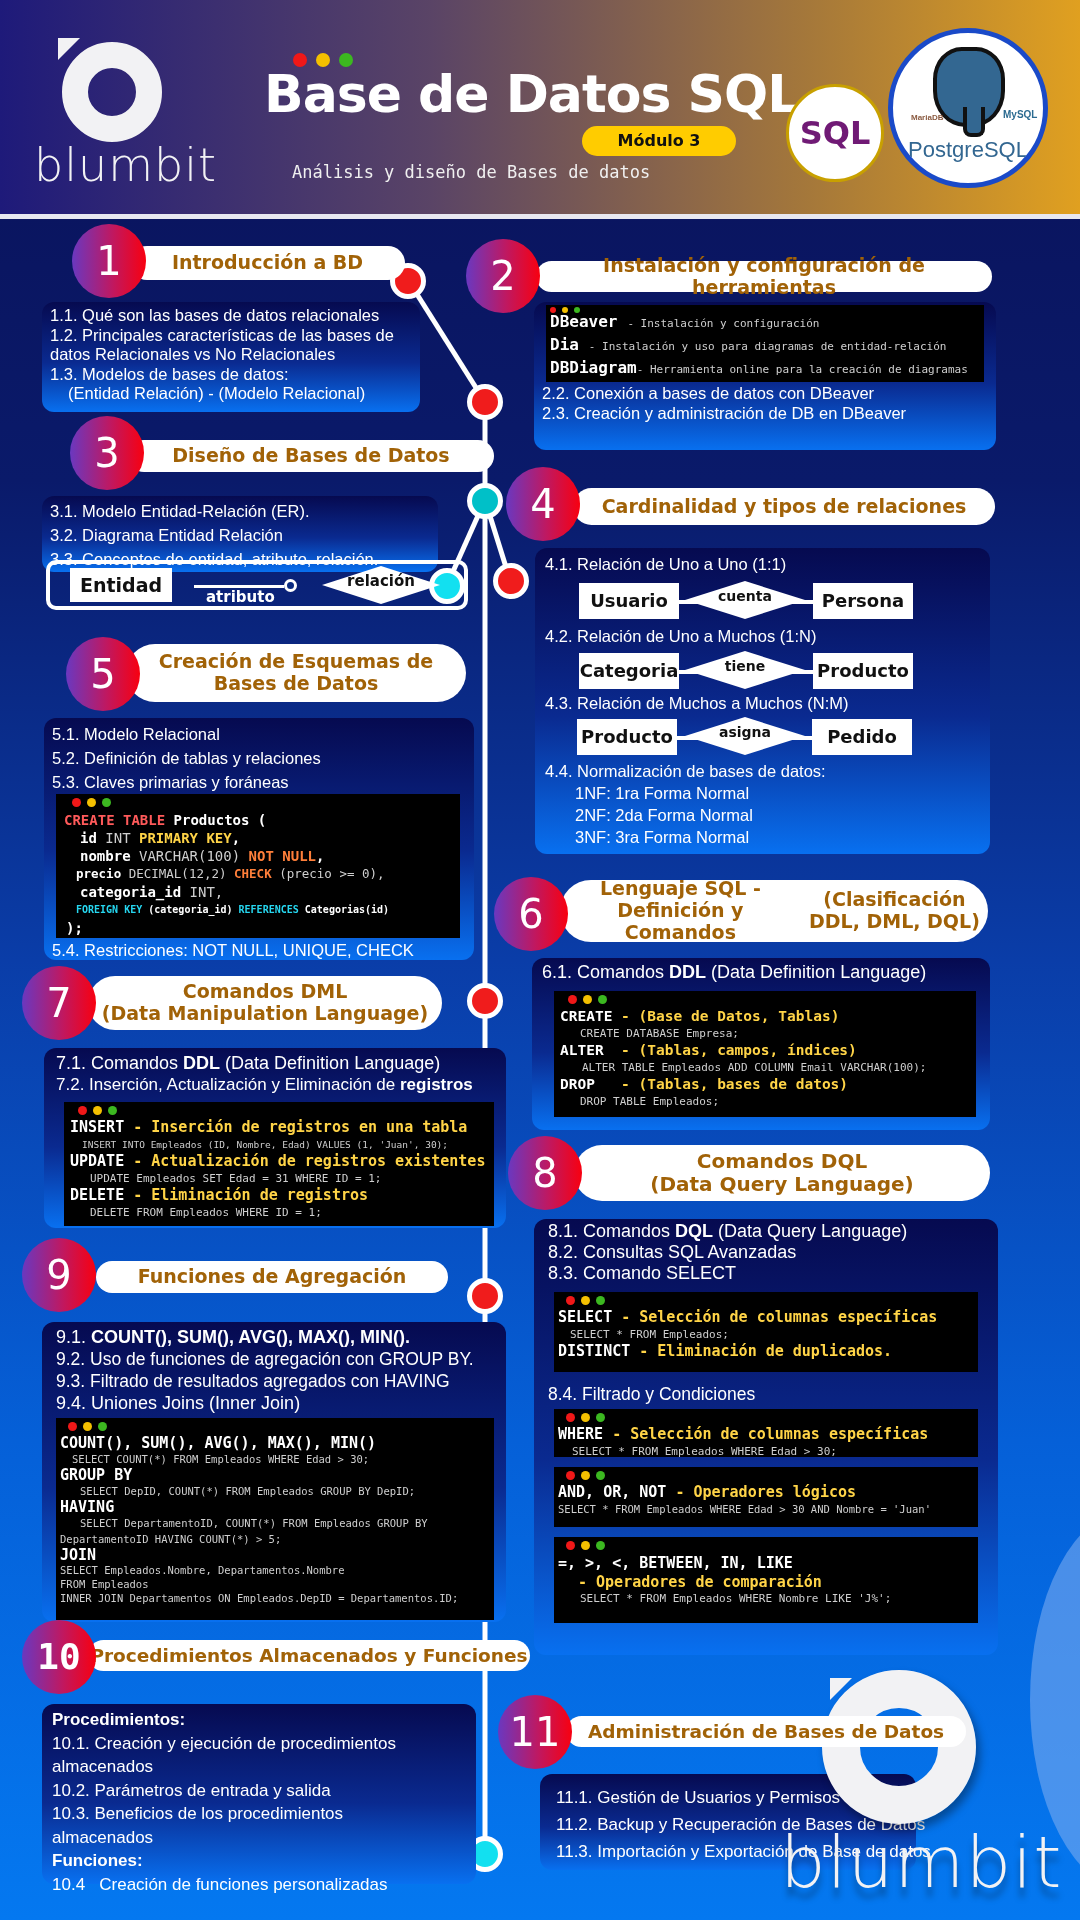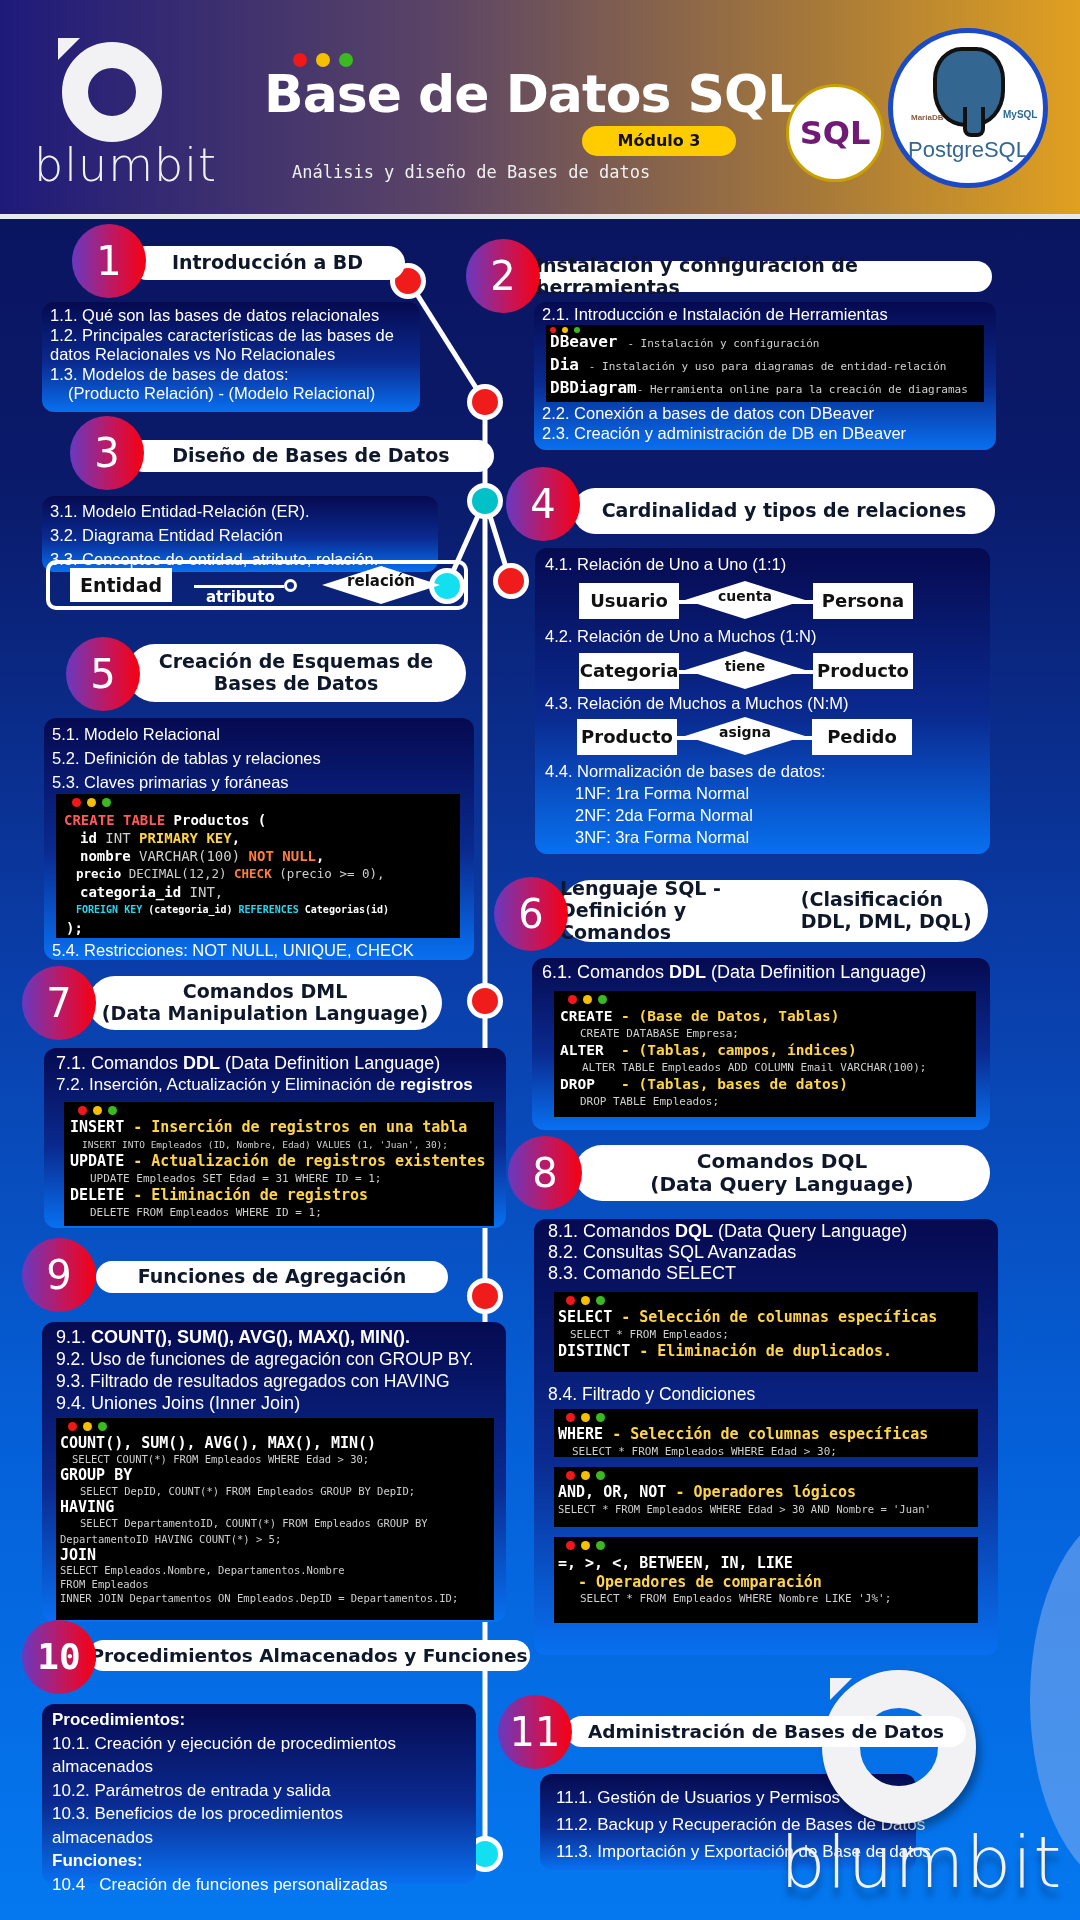--- a/index.html
+++ b/index.html
@@ -21,21 +21,21 @@
 #sql-badge{position:absolute;left:786px;top:84px;width:98px;height:98px;border-radius:50%;background:#fff;border:3px solid #c8a000;color:#701a75;font-family:"DejaVu Sans",sans-serif;font-weight:bold;font-size:32px;text-align:center;line-height:92px}
 #pg-badge{position:absolute;left:888px;top:28px;width:160px;height:160px;border-radius:50%;background:#fff;border:5px solid #1a4ac8;overflow:hidden}
 .pg-elephant{position:absolute;left:40px;top:14px;width:72px;height:80px;background:#336791;border:4px solid #111;border-radius:40% 40% 45% 45%}
 .pg-elephant:after{content:"";position:absolute;left:26px;top:56px;width:14px;height:26px;background:#336791;border:4px solid #111;border-top:none;border-radius:0 0 8px 8px}
 .pg-text{position:absolute;left:0;width:100%;top:104px;text-align:center;font-size:22px;color:#336791}
 .pg-small{position:absolute;font-size:8px;font-weight:bold}
 .node{position:absolute;width:36px;height:36px;border-radius:50%;border:5px solid #fff}
 .node.red{background:#f01c1c}.node.cyan{background:#12e0f0}.node.teal{background:#00c0c8}
 
 .num{position:absolute;width:74px;height:74px;border-radius:50%;background:linear-gradient(90deg,#6a38c0 0%,#c01860 55%,#f80010 100%);color:#fff;font-family:"DejaVu Sans",sans-serif;font-size:40px;text-align:center;line-height:74px;z-index:3}
-.pill{position:absolute;background:#fff;color:#0f172a;border-radius:22px;font-family:"DejaVu Sans",sans-serif;font-weight:bold;display:flex;align-items:center;justify-content:center;z-index:2;line-height:1.15}
+.pill{position:absolute;background:#fff;color:#a16207;border-radius:22px;font-family:"DejaVu Sans",sans-serif;font-weight:bold;text-align:center;display:flex;align-items:center;justify-content:center;z-index:2;line-height:1.15}
 
 .box{position:absolute;border-radius:12px;background:linear-gradient(180deg,#060a50 0%,#0a2a90 55%,#0870f0 100%);padding:6px 8px;font-size:16.5px;line-height:21px;color:#fff}
 .box p{white-space:nowrap}
 .term{background:#000;padding:4px 6px;font-family:"DejaVu Sans Mono",monospace;color:#fff}
 .term .tdots{display:flex;gap:6px;margin:2px 0 4px 8px}
 .term .tdots span{width:9px;height:9px;border-radius:50%}
 .k{color:#fff;font-weight:bold}
 .y{color:#ffd447;font-weight:bold}
 .r{color:#ff5a5a;font-weight:bold}
 .o{color:#ff7f3a;font-weight:bold}
@@ -89,27 +89,26 @@
 <div class="node red" style="left:467px;top:1278px"></div>
 <div class="node cyan" style="left:467px;top:1836px"></div>
 
 <div class="num" style="left:72px;top:224px">1</div>
 <div class="pill" style="left:130px;top:246px;width:275px;height:34px;font-size:19px">Introducción a BD</div>
 <div class="box" style="left:42px;top:302px;width:378px;height:110px;line-height:19.5px;padding-top:4px">
   <p>1.1. Qué son las bases de datos relacionales</p>
   <p>1.2. Principales características de las bases de</p>
   <p>datos Relacionales vs No Relacionales</p>
   <p>1.3. Modelos de bases de datos:</p>
-  <p style="padding-left:18px">(Producto Relación) - (Modelo Relacional)</p>
+  <p style="padding-left:18px">(Entidad Relación) - (Modelo Relacional)</p>
 </div>
 
 <div class="num" style="left:466px;top:239px">2</div>
 <div class="pill" style="left:536px;top:261px;width:456px;height:31px;font-size:19px;border-radius:16px">Instalación y configuración de herramientas</div>
 <div class="box" style="left:534px;top:302px;width:462px;height:148px;padding:2px 8px;line-height:20px">
-  <p>2.1. Introducción e Instalación de Herramientas</p>
   <div class="term" style="margin:1px 4px 1px 4px;padding:2px 4px;line-height:21px">
     <div class="tdots" style="margin:0 0 -2px 0">
         <span class="d-red" style="width:6px;height:6px"></span>
         <span class="d-yel" style="width:6px;height:6px"></span>
         <span class="d-grn" style="width:6px;height:6px"></span>
       </div>
     <div style="white-space:nowrap"><span class="k" style="font-size:16px">DBeaver</span> <span class="sm g">- Instalación y configuración</span></div>
     <div style="white-space:nowrap"><span class="k" style="font-size:16px">Dia</span> <span class="sm g">- Instalación y uso para diagramas de entidad-relación</span></div>
     <div style="white-space:nowrap"><span class="k" style="font-size:16px">DBDiagram</span><span class="sm g">- Herramienta online para la creación de diagramas</span></div>
   </div>
@@ -126,21 +125,21 @@
 </div>
 <div class="abs" style="left:46px;top:560px;width:422px;height:50px;border:4px solid #fff;border-radius:10px">
   <div class="er-ent" style="left:20px;top:4px;width:102px;height:34px;line-height:34px;font-size:19px">Entidad</div>
   <div class="er-link" style="left:144px;top:21px;width:90px;height:3px"></div>
   <div class="abs" style="left:234px;top:15px;width:13px;height:13px;border-radius:50%;border:3px solid #fff;background:#0a2a80"></div>
   <div class="abs" style="left:156px;top:24px;font-weight:bold;font-size:15px;font-family:'DejaVu Sans',sans-serif">atributo</div>
   <div class="er-dia" style="left:272px;top:2px;width:118px;height:38px;line-height:30px;font-size:15px">relación</div>
 </div>
 
 <div class="num" style="left:506px;top:467px">4</div>
-<div class="pill" style="left:573px;top:488px;width:422px;height:46px;font-size:19px">Cardinalidad y tipos de relaciones</div>
+<div class="pill" style="left:573px;top:488px;width:422px;height:37px;font-size:19px">Cardinalidad y tipos de relaciones</div>
 <div class="box" style="left:535px;top:548px;width:455px;height:306px;padding:6px 10px">
   <p>4.1. Relación de Uno a Uno (1:1)</p>
   <p style="position:absolute;top:78px;left:10px">4.2. Relación de Uno a Muchos (1:N)</p>
   <p style="position:absolute;top:145px;left:10px">4.3. Relación de Muchos a Muchos (N:M)</p>
   <p style="position:absolute;top:213px;left:10px">4.4. Normalización de bases de datos:</p>
   <p style="position:absolute;top:235px;left:40px">1NF: 1ra Forma Normal</p>
   <p style="position:absolute;top:257px;left:40px">2NF: 2da Forma Normal</p>
   <p style="position:absolute;top:279px;left:40px">3NF: 3ra Forma Normal</p>
 
   <div class="er-link" style="left:140px;top:52px;width:150px"></div>

